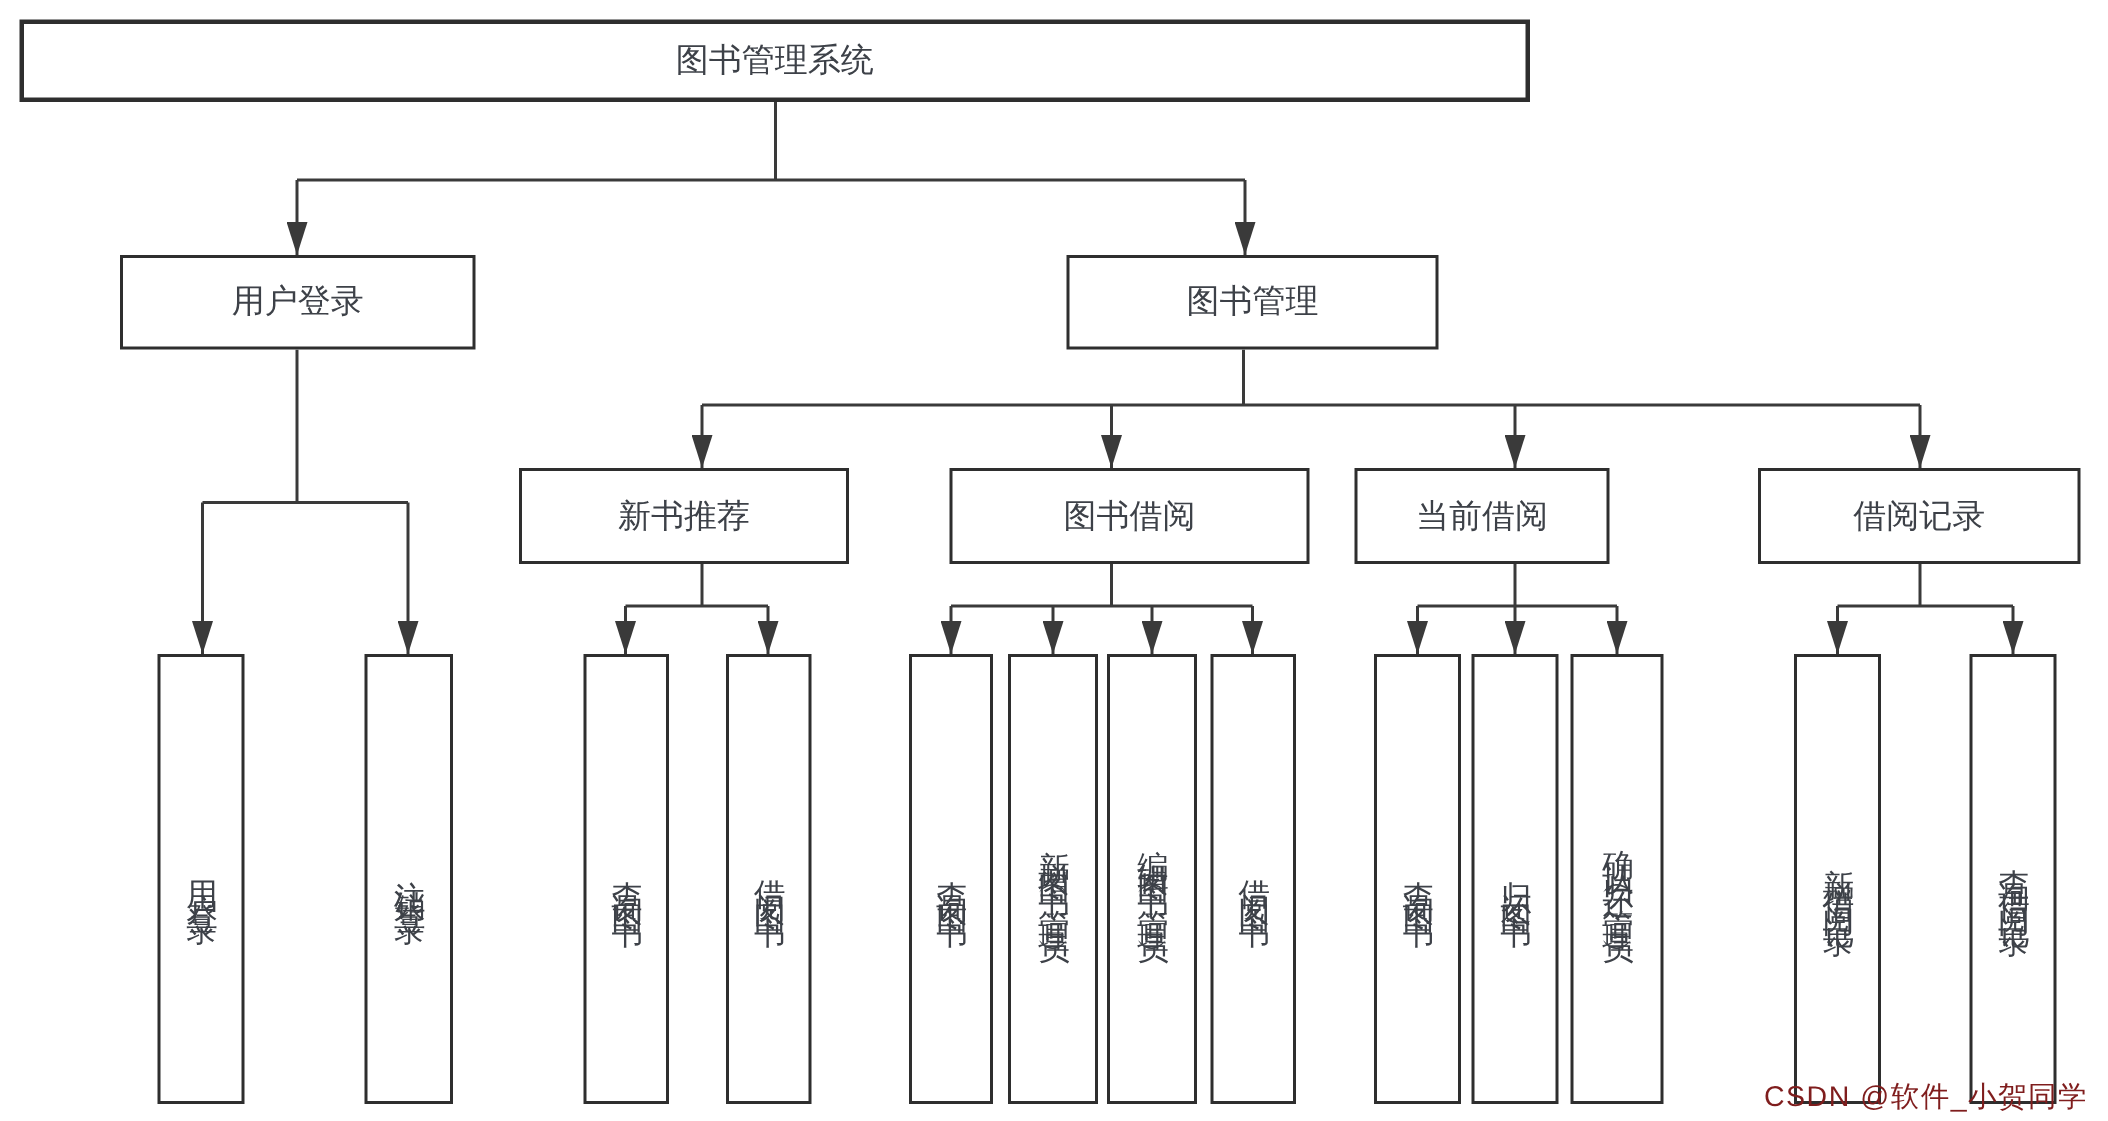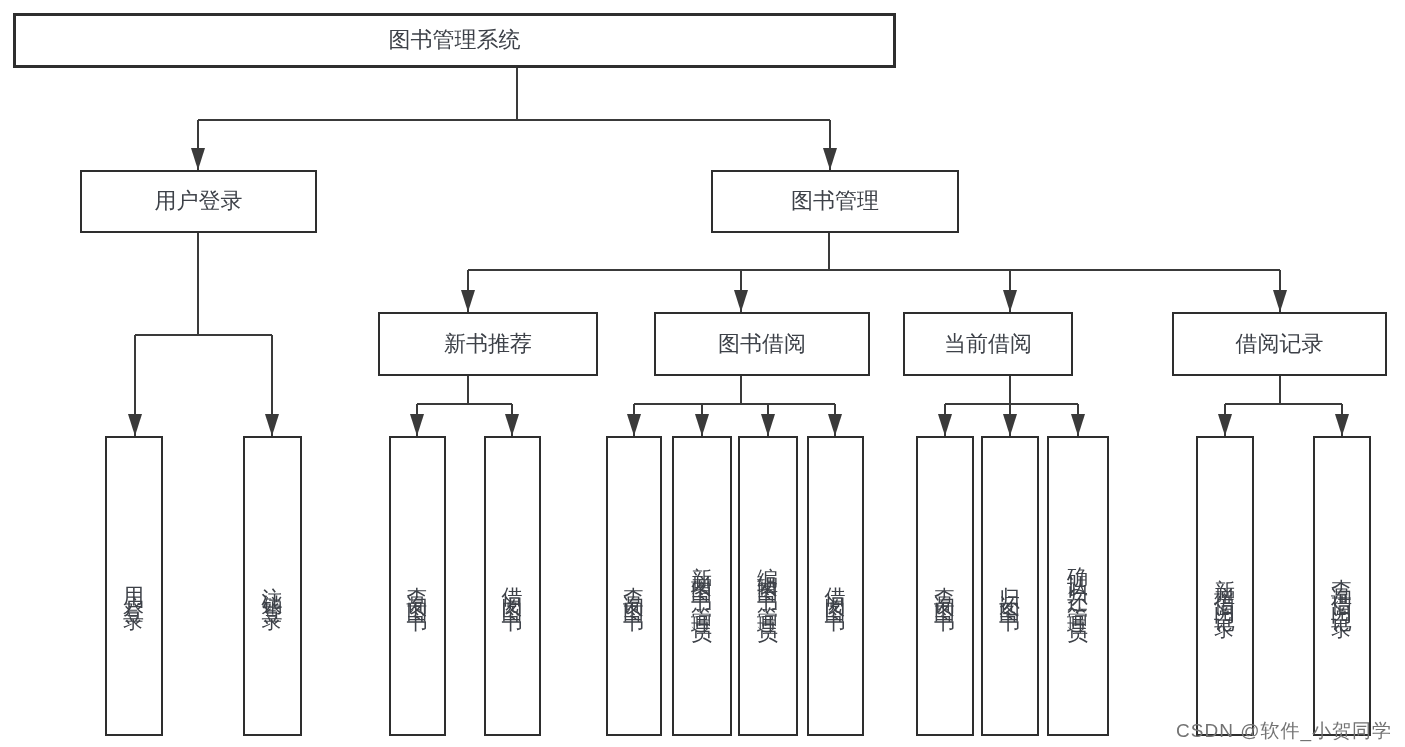--- a/index.html
+++ b/index.html
@@ -1,46 +1,46 @@
 <!DOCTYPE html>
 <html><head>
 <meta charset="utf-8">
 <style>
   html,body{margin:0;padding:0;background:#ffffff;font-family:"Liberation Sans",sans-serif;}
   .canvas{position:relative;width:1405px;height:747px;background:#ffffff;overflow:hidden;}
   .connectors{position:absolute;left:0;top:0;width:1405px;height:747px;z-index:1;}
   .node{position:absolute;background:#ffffff;border:2.5px solid #2e2e2e;box-sizing:border-box;
         display:flex;align-items:center;justify-content:center;z-index:2;
         color:#3d4148;font-size:22px;line-height:1.2;}
-  .node.root{left:13px;top:13px;width:883px;height:55px;border-width:3px;}
+  .node.root{left:13px;top:13px;width:1007px;height:55px;border-width:3px;}
   .node.l2a{left:80px;top:170px;width:237px;height:63px;}
   .node.l2b{left:711px;top:170px;width:248px;height:63px;}
   .node.l3{top:312px;height:64px;}
-  .node.l3a{left:378px;width:220px;}
-  .node.l3b{left:654px;width:216px;}
+  .node.l3a{left:346px;width:220px;}
+  .node.l3b{left:633px;width:240px;}
   .node.l3c{left:903px;width:170px;}
   .node.l3d{left:1172px;width:215px;}
   .node.leaf{top:436px;height:300px;}
   .vtext{writing-mode:vertical-rl;text-orientation:mixed;white-space:nowrap;
          font-size:21px;letter-spacing:8px;color:#3d4148;}
   .lf1{left:105px;width:58px;}
   .lf2{left:243px;width:59px;}
   .lf3{left:389px;width:57px;}
   .lf4{left:484px;width:57px;}
   .lf5{left:606px;width:56px;}
   .lf6{left:672px;width:60px;}
   .lf7{left:738px;width:60px;}
   .lf8{left:807px;width:57px;}
   .lf9{left:916px;width:58px;}
   .lf10{left:981px;width:58px;}
   .lf11{left:1047px;width:62px;}
   .lf12{left:1196px;width:58px;}
   .lf13{left:1313px;width:58px;}
   .watermark{position:absolute;right:13px;bottom:3px;z-index:5;
-             color:#737373;font-size:19px;letter-spacing:1px;margin-top:12px;}
+             color:#7f1d1d;font-size:19px;letter-spacing:1px;margin-top:12px;}
 </style>
 </head>
 <body>
 
 <div class="canvas">
 
   <svg class="connectors" viewBox="0 0 1405 747" xmlns="http://www.w3.org/2000/svg">
     <defs>
       <marker id="arrow" viewBox="0 0 22 14" refX="22" refY="7" markerWidth="22" markerHeight="14" markerUnits="userSpaceOnUse" orient="auto">
         <path d="M0 0 L22 7 L0 14 Z" fill="#3a3a3a"></path>

